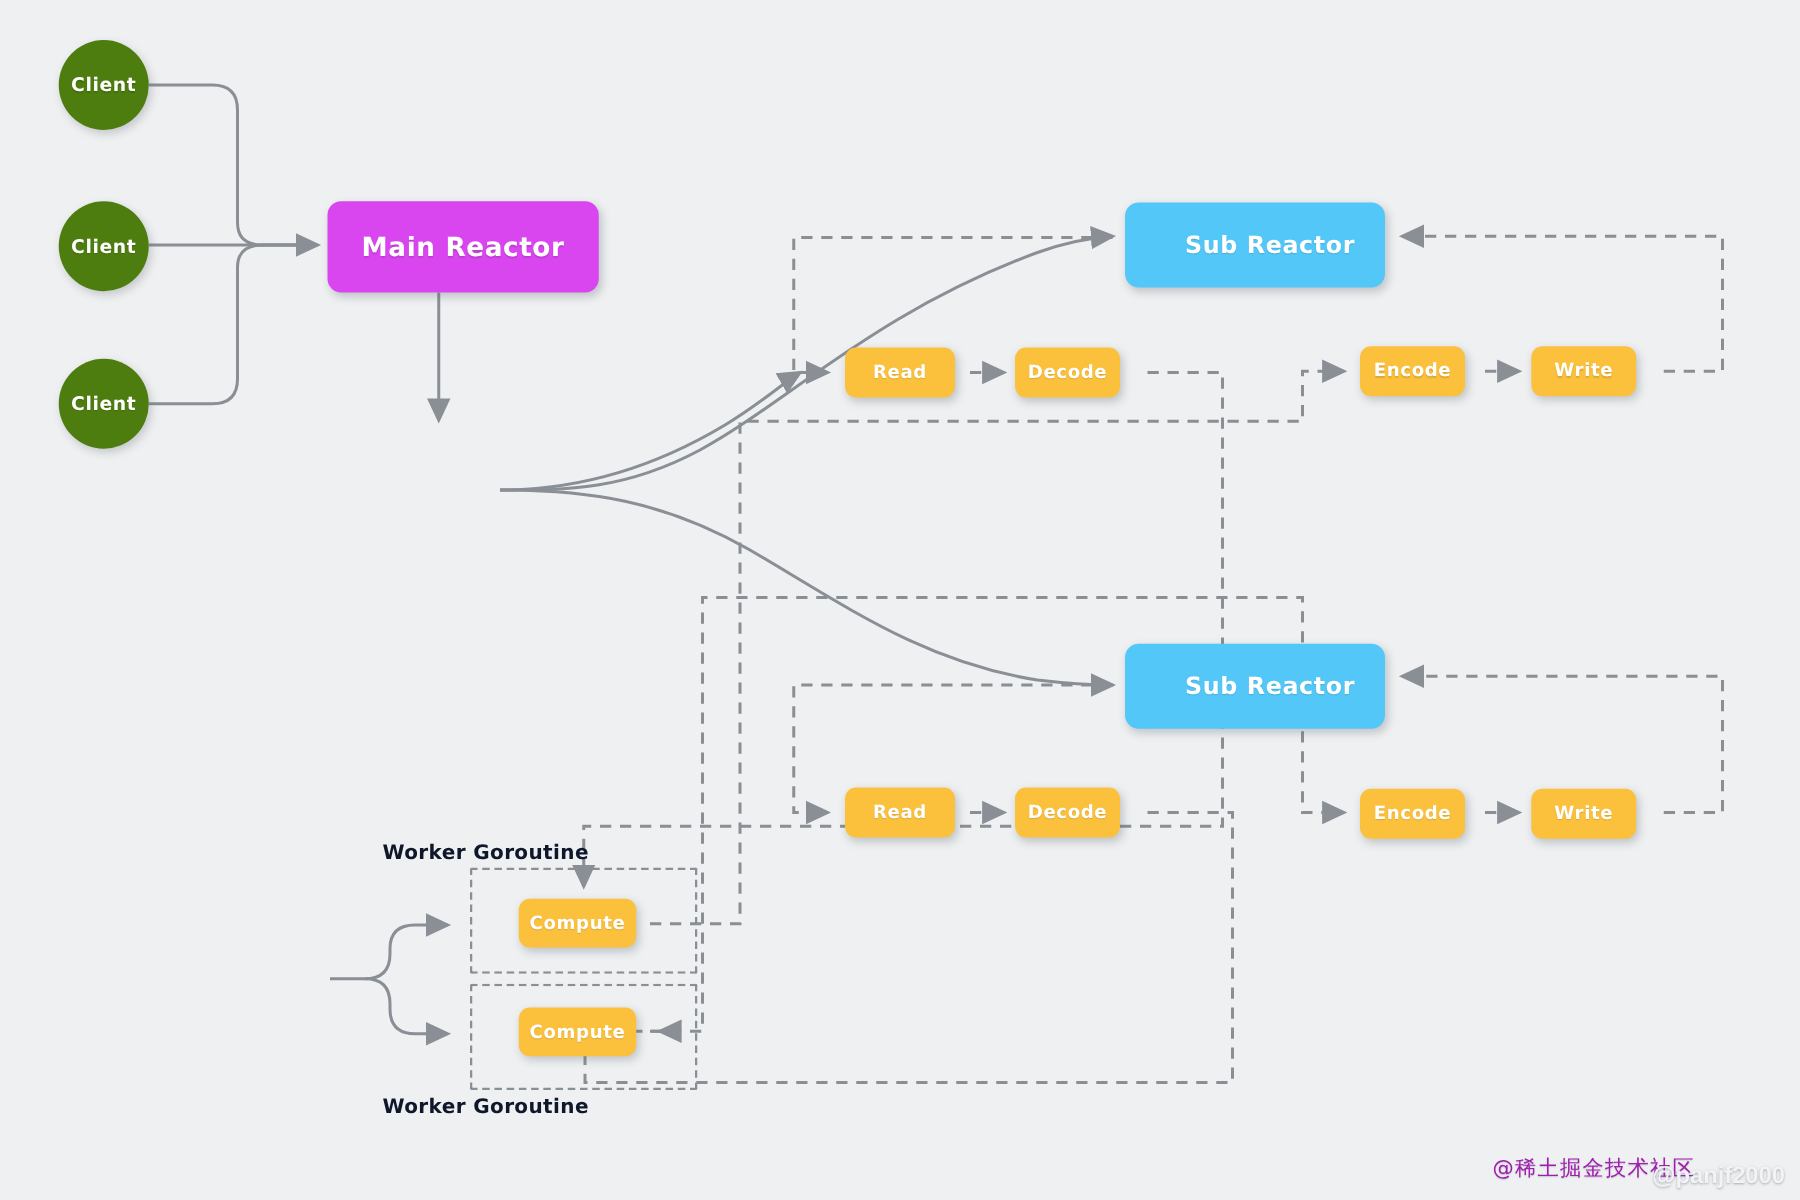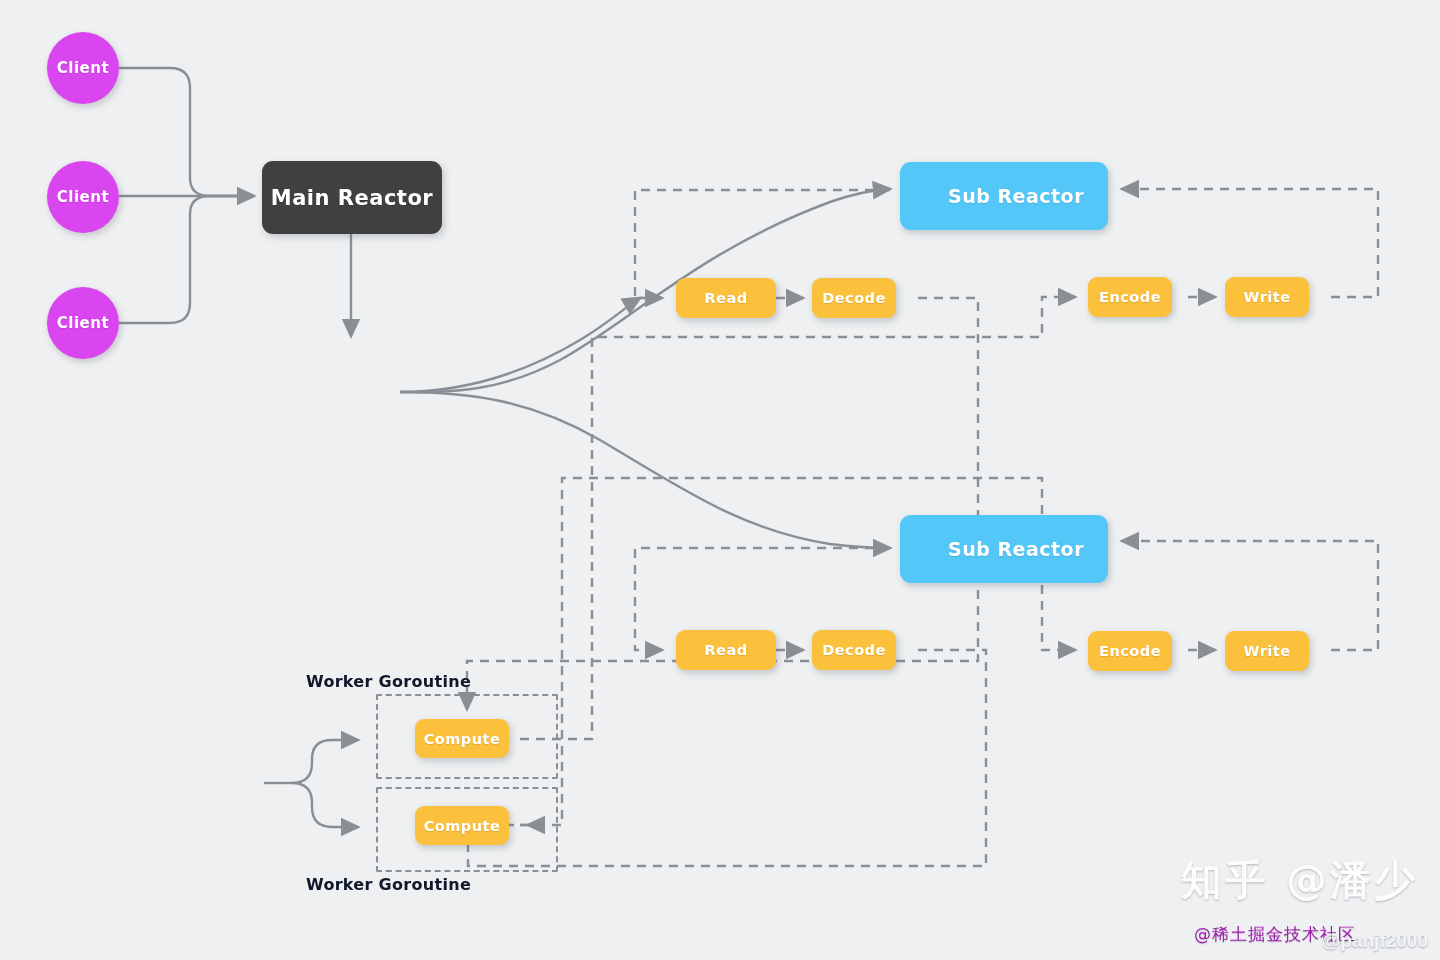--- a/index.html
+++ b/index.html
@@ -45,27 +45,27 @@
     box-shadow: 2px 3px 7px rgba(90,95,105,0.28);
   }
   .rbox {
     border-radius: 9px;
     box-shadow: 2px 3px 7px rgba(90,95,105,0.30);
   }
 
   
   .client {
     width: 72px; height: 72px;
-    background: #d946ef;
+    background: #4d7c0f;
     font-size: 15px;
   }
   .main-reactor {
     left: 262px; top: 161px;
-    width: 180px; height: 73px;
-    background: #404040;
+    width: 217px; height: 73px;
+    background: #d946ef;
     font-size: 21px;
     border-radius: 11px;
   }
   .acceptor {
     left: 303px; top: 344px;
     width: 96px; height: 96px;
     background: #aeddde;
     font-size: 15px;
   }
   .sub-reactor {
@@ -77,21 +77,21 @@
   }
   .gpool {
     left: 80px; top: 691px;
     width: 184px; height: 184px;
     background: #e5bbf8;
     font-size: 20px;
     line-height: 1.25;
     flex-direction: column;
   }
   .stage {
-    width: 100px; height: 40px;
+    width: 88px; height: 40px;
     background: #fbc13c;
     font-size: 14.5px;
   }
   .stage.wide { width: 84px; }
   .compute {
     width: 94px; height: 39px;
     background: #fbc13c;
     font-size: 14.5px;
   }
 
@@ -292,17 +292,16 @@
     <span>Compute</span>
   </div>
 
   <div class="worker-group" style="left:376px; top:787px; width:182px; height:85px;"></div>
   <div class="node rbox compute" style="left:415px; top:806px;">
     <span>Compute</span>
   </div>
   <div class="worker-label" style="left:306px; top:875px;">Worker Goroutine</div>
 
 
-  <div class="wm-main">知乎 @潘少</div>
   <div class="wm-sub">@稀土掘金技术社区</div>
   <div class="wm-sub2">@panjf2000</div>
 
 </div>
 
 </body></html>

